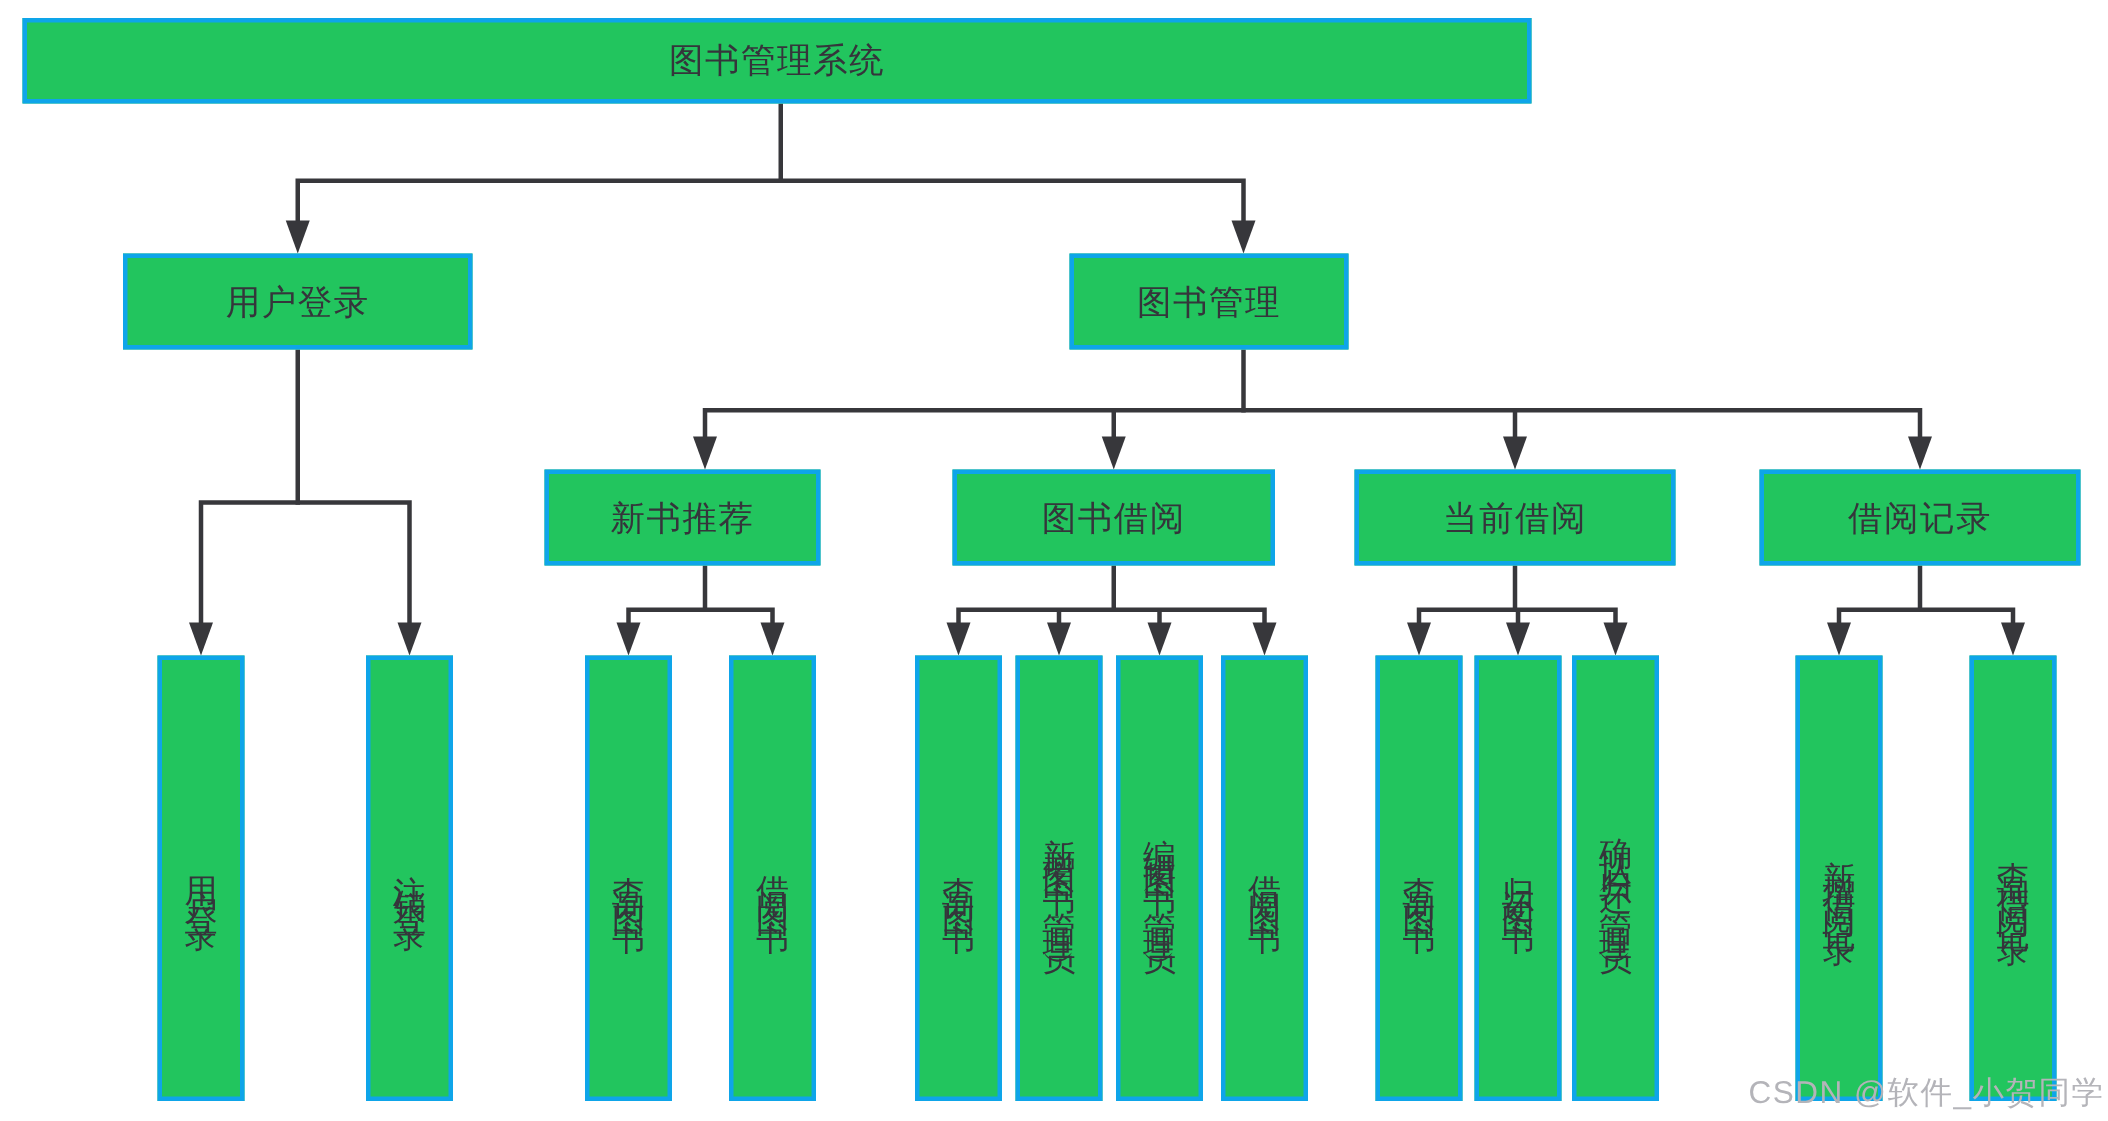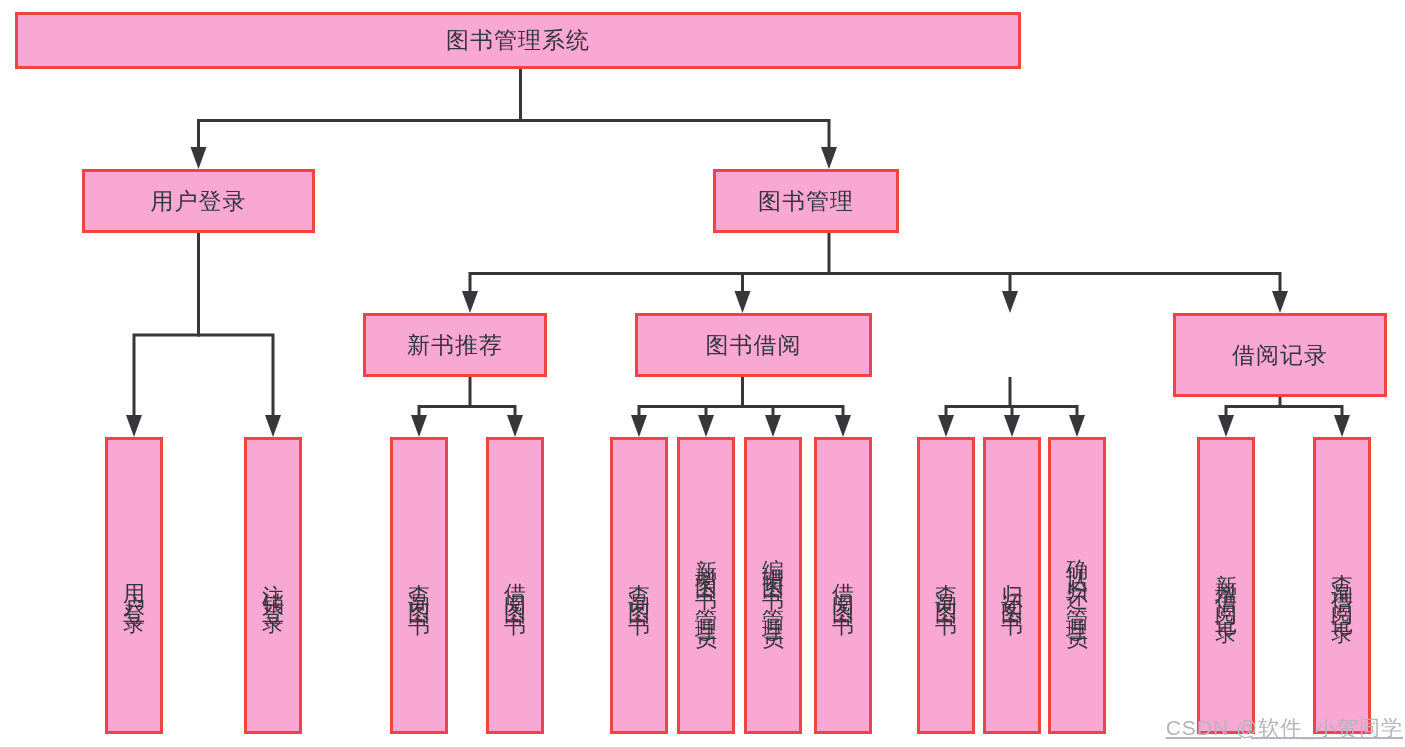--- a/index.html
+++ b/index.html
@@ -13,22 +13,22 @@
   }
   .connectors {
     position: absolute;
     left: 0; top: 0;
     width: 1405px; height: 747px;
     pointer-events: none;
   }
   .box {
     position: absolute;
     box-sizing: border-box;
-    border: 3px solid #ef4444;
-    background: #f9a8d4;
+    border: 3px solid #0ea5e9;
+    background: #22c55e;
     display: flex;
     align-items: center;
     justify-content: center;
     color: #35353b;
   }
   .box.h span {
     font-size: 23px;
     letter-spacing: 1px;
     white-space: nowrap;
   }
@@ -41,21 +41,20 @@
     white-space: nowrap;
   }
   .watermark {
     position: absolute;
     top: 714px;
     right: 2px;
     font-size: 21px;
     letter-spacing: 1px;
     color: #b4b4b9;
     white-space: nowrap;
-    text-decoration: underline;
   }
 </style>
 </head>
 <body>
 
 <div class="canvas">
 
   <svg class="connectors" width="1405" height="747" viewBox="0 0 1405 747" fill="none" stroke="#37373b" stroke-width="3">
 
     <path d="M520.5 69 L520.5 122"></path>
@@ -114,24 +113,27 @@
   <div class="box h" style="left:82px;top:169px;width:233px;height:64px">
     <span>用户登录</span>
   </div>
   <div class="box h" style="left:713px;top:169px;width:186px;height:64px">
     <span>图书管理</span>
   </div>
 
   <div class="box h" style="left:363px;top:313px;width:184px;height:64px">
     <span>新书推荐</span>
   </div>
-  <div class="box h" style="left:635px;top:313px;width:237px;height:64px">
+  <div class="box h" style="left:635px;top:313px;width:215px;height:64px">
     <span>图书借阅</span>
   </div>
-  <div class="box h" style="left:1173px;top:313px;width:214px;height:84px">
+  <div class="box h" style="left:903px;top:313px;width:214px;height:64px">
+    <span>当前借阅</span>
+  </div>
+  <div class="box h" style="left:1173px;top:313px;width:214px;height:64px">
     <span>借阅记录</span>
   </div>
 
   <div class="box v" style="left:105px;top:437px;width:58px;height:297px">
     <span>用户登录</span>
   </div>
   <div class="box v" style="left:244px;top:437px;width:58px;height:297px">
     <span>注销登录</span>
   </div>
 

